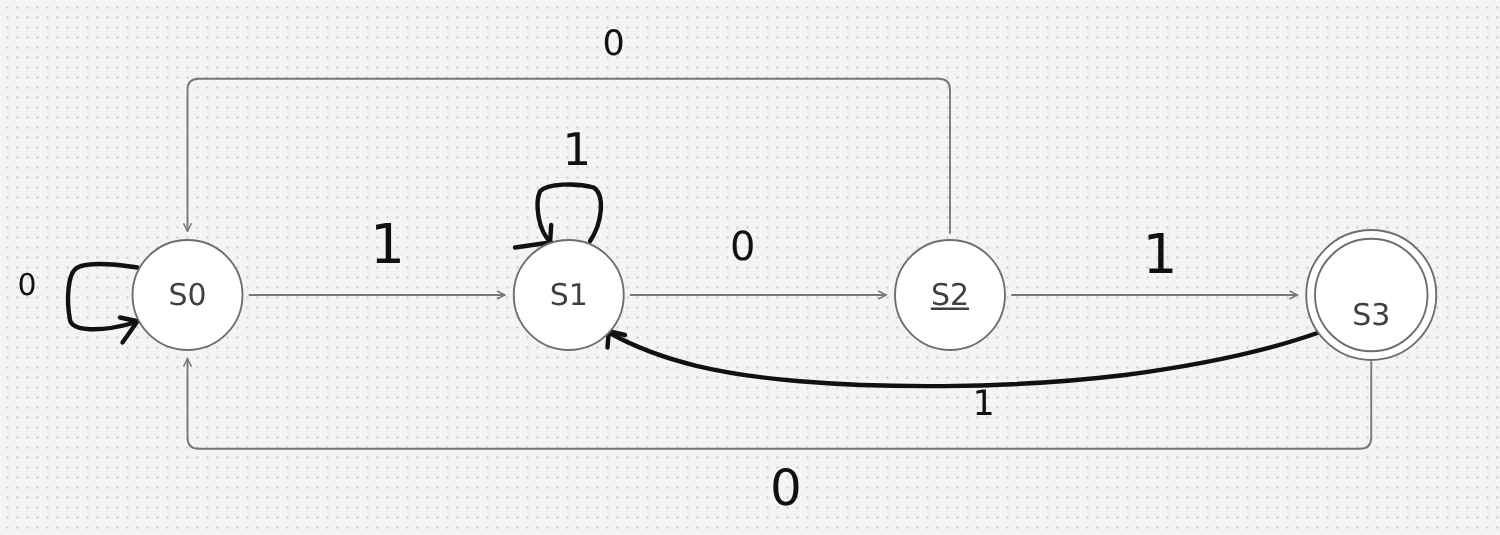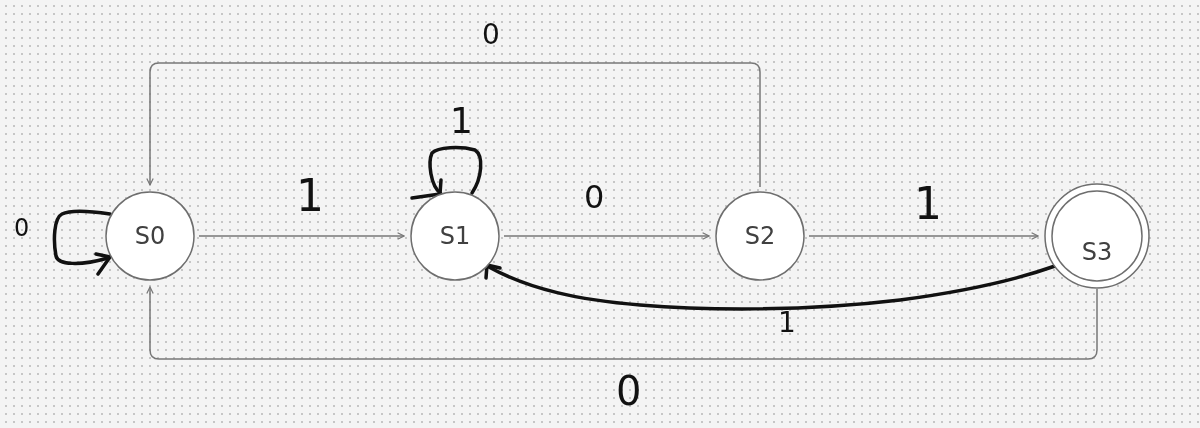--- a/index.html
+++ b/index.html
@@ -81,21 +81,21 @@
     <circle cx="760" cy="236" r="44" fill="#fff" stroke="#6e6e6e" stroke-width="1.5"></circle>
   </g>
   <g>
     <circle cx="1097" cy="236" r="52" fill="#fff" stroke="#6e6e6e" stroke-width="1.5"></circle>
     <circle cx="1097" cy="236" r="45" fill="#fff" stroke="#6e6e6e" stroke-width="1.5"></circle>
   </g>
 </svg>
 
 <div class="state-label" style="left:106px;top:192px;">S0</div>
 <div class="state-label" style="left:411px;top:192px;">S1</div>
-<div class="state-label" style="left:716px;top:192px;">S2</div>
+<div class="state-label" style="left:716px;top:192px;text-decoration:underline;">S2</div>
 <div class="state-label" style="left:1053px;top:208px;">S3</div>
 
 <div class="hand" style="left:14px;top:214px;font-size:24px;">0</div>
 <div class="hand" style="left:296px;top:170px;font-size:44px;">1</div>
 <div class="hand" style="left:450px;top:100px;font-size:36px;">1</div>
 <div class="hand" style="left:584px;top:178px;font-size:32px;">0</div>
 <div class="hand" style="left:482px;top:18px;font-size:28px;">0</div>
 <div class="hand" style="left:914px;top:178px;font-size:44px;">1</div>
 <div class="hand" style="left:778px;top:306px;font-size:28px;">1</div>
 <div class="hand" style="left:616px;top:368px;font-size:40px;">0</div>

